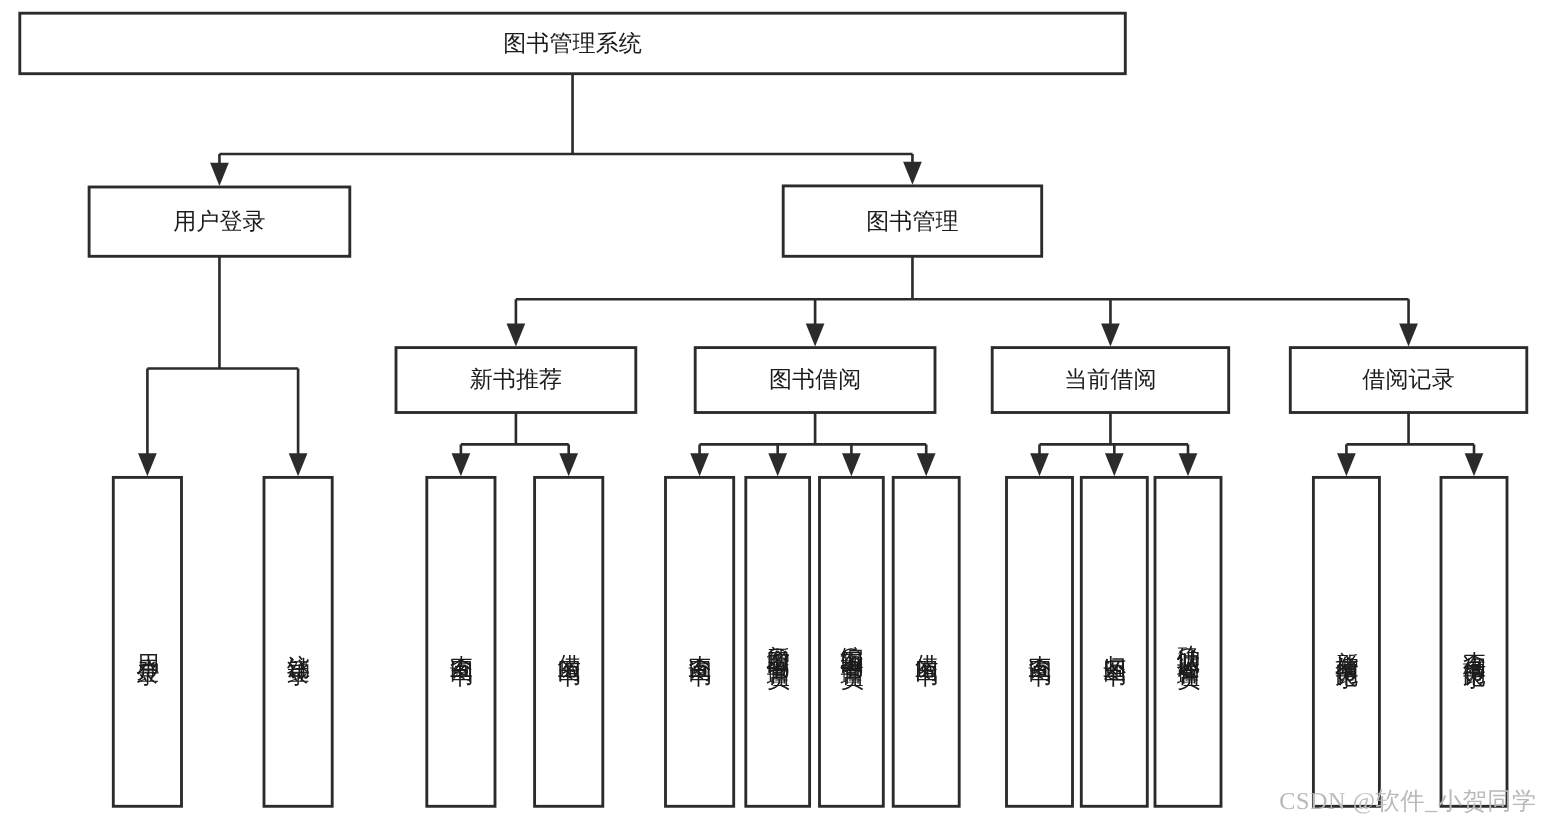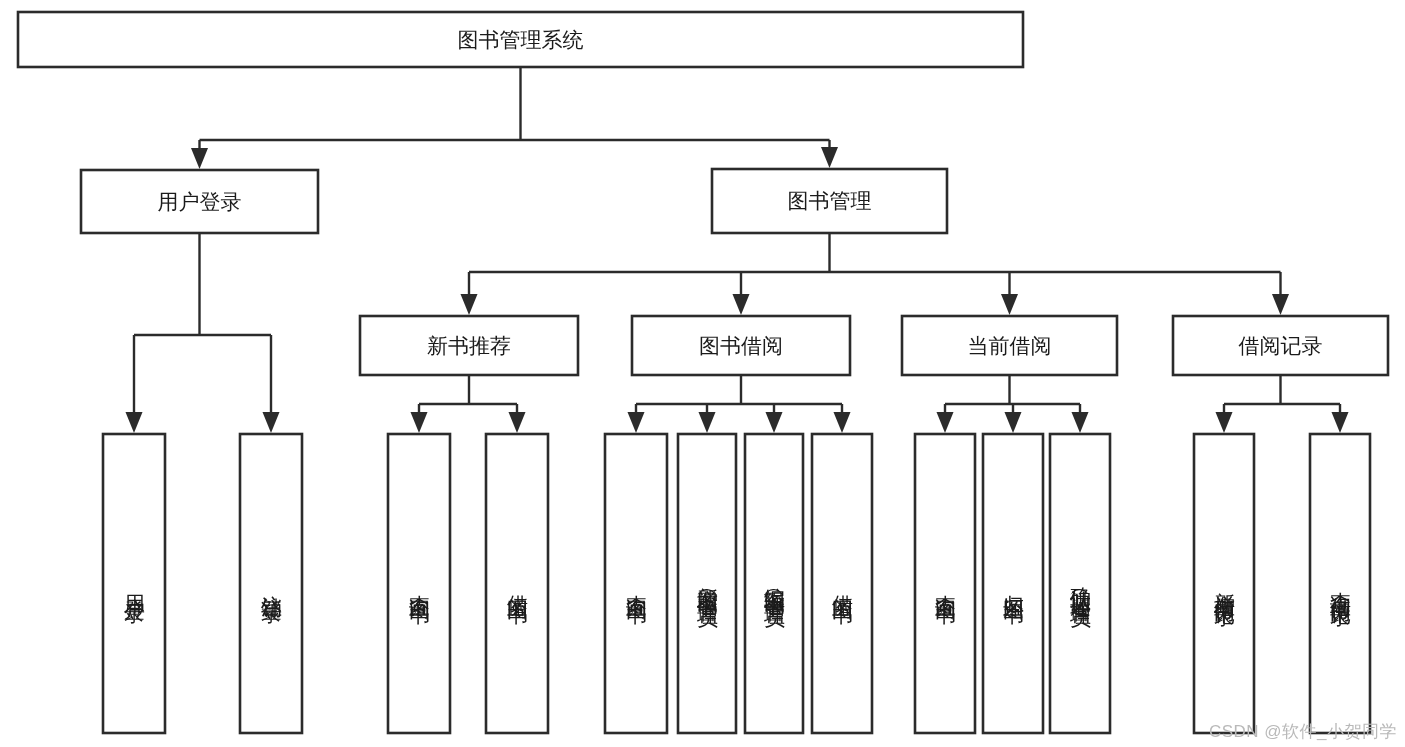--- a/index.html
+++ b/index.html
@@ -59,22 +59,22 @@
     line-height: 1.0;
     letter-spacing: 3px;
     color: #1b1b1b;
     white-space: nowrap;
     text-align: center;
   }
   #watermark {
     position: absolute;
     right: 8px;
     bottom: 4px;
-    font-family: Liberation Sans, sans-serif;
-    font-size: 17px;
+    font-family: Liberation Serif, serif;
+    font-size: 22px;
     color: #b9b9b9;
     letter-spacing: 0.5px;
     white-space: nowrap;
     pointer-events: none;
   }
 </style>
 </head>
 <body>
 
 <svg id="diagram-root" viewBox="0 0 1405 747" xmlns="http://www.w3.org/2000/svg">

